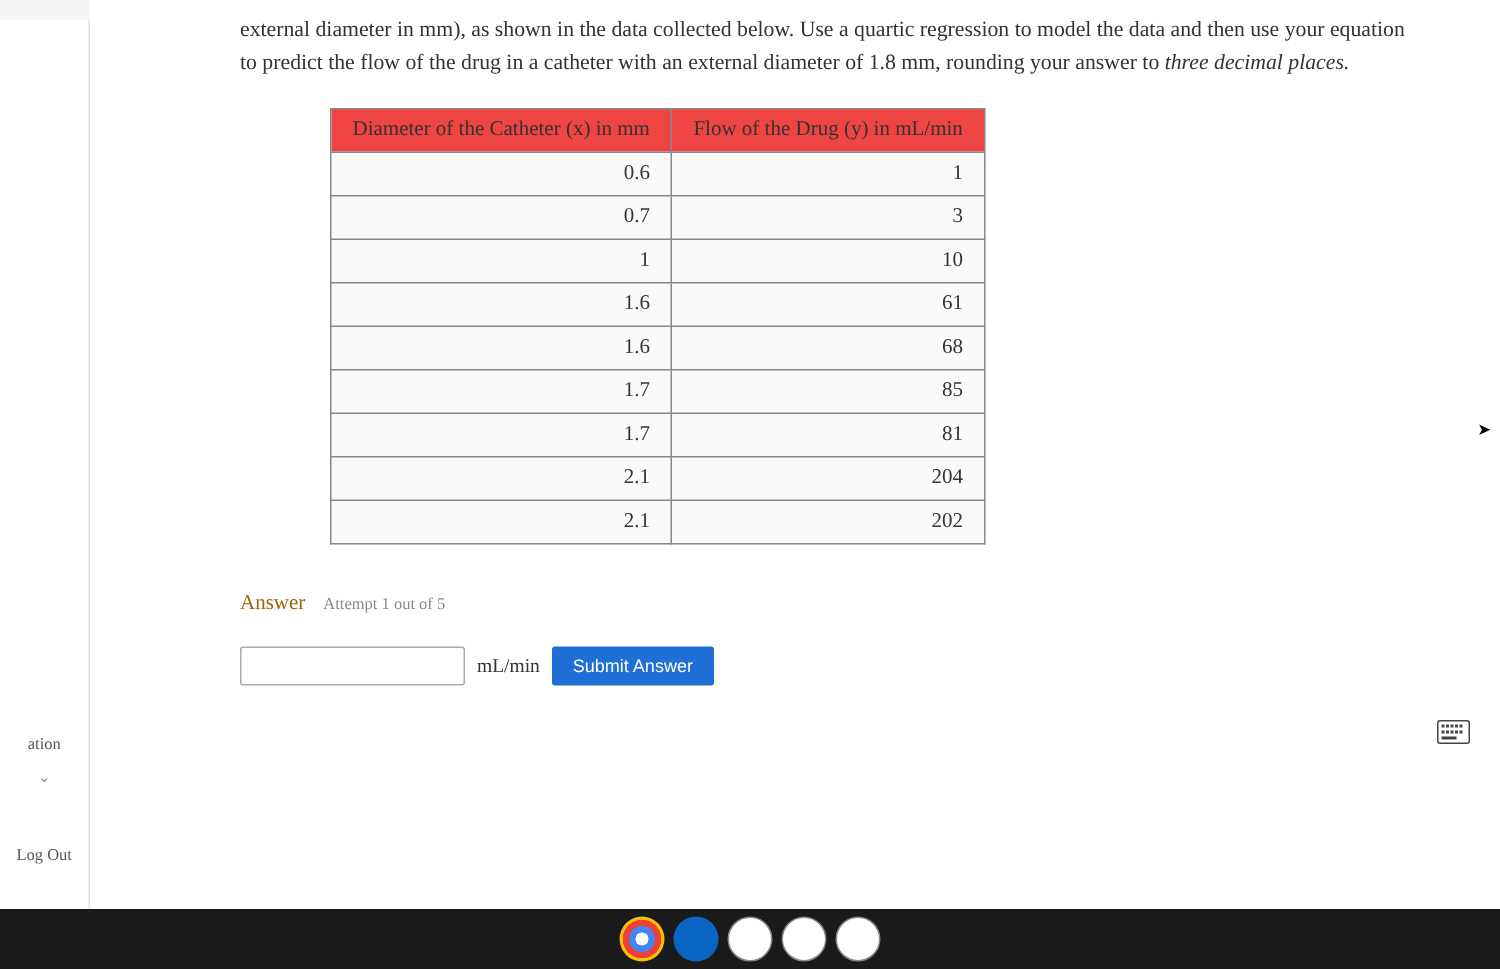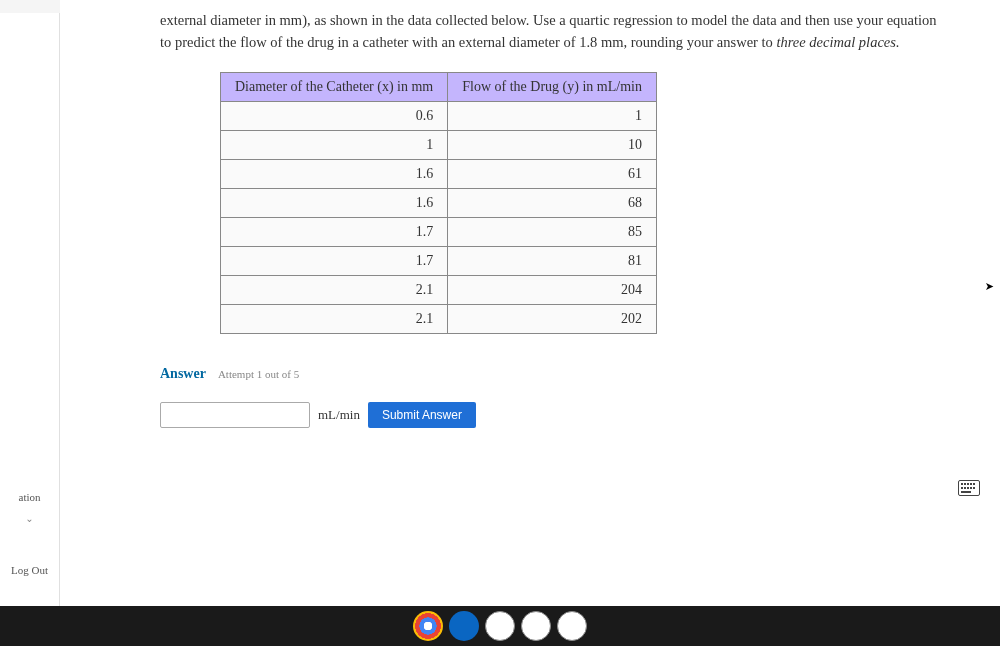--- a/index.html
+++ b/index.html
@@ -67,31 +67,31 @@
       color: #333;
       background: #fafafa;
     }
     th, td {
       border: 1px solid #888;
       padding: 6px 14px;
       text-align: center;
     }
     th {
       font-weight: normal;
-      background: #c4b5fd;
+      background: #ef4444;
       white-space: nowrap;
     }
     td { min-width: 200px; text-align: right; }
     .answer-section {
       margin-top: 20px;
     }
     .answer-label {
-      font-weight: bold;
+      font-weight: normal;
       font-size: 14px;
-      color: #0369a1;
+      color: #a16207;
     }
     .attempt-text {
       font-size: 11px;
       color: #888;
       margin-left: 8px;
     }
     .answer-row {
       margin-top: 20px;
       display: flex;
       align-items: center;
@@ -194,20 +194,24 @@
         <th>Diameter of the Catheter (x) in mm</th>
         <th>Flow of the Drug (y) in mL/min</th>
       </tr>
     </thead>
     <tbody id="table-body">
         <tr>
           <td>0.6</td>
           <td>1</td>
         </tr>
         <tr>
+          <td>0.7</td>
+          <td>3</td>
+        </tr>
+        <tr>
           <td>1</td>
           <td>10</td>
         </tr>
         <tr>
           <td>1.6</td>
           <td>61</td>
         </tr>
         <tr>
           <td>1.6</td>
           <td>68</td>

